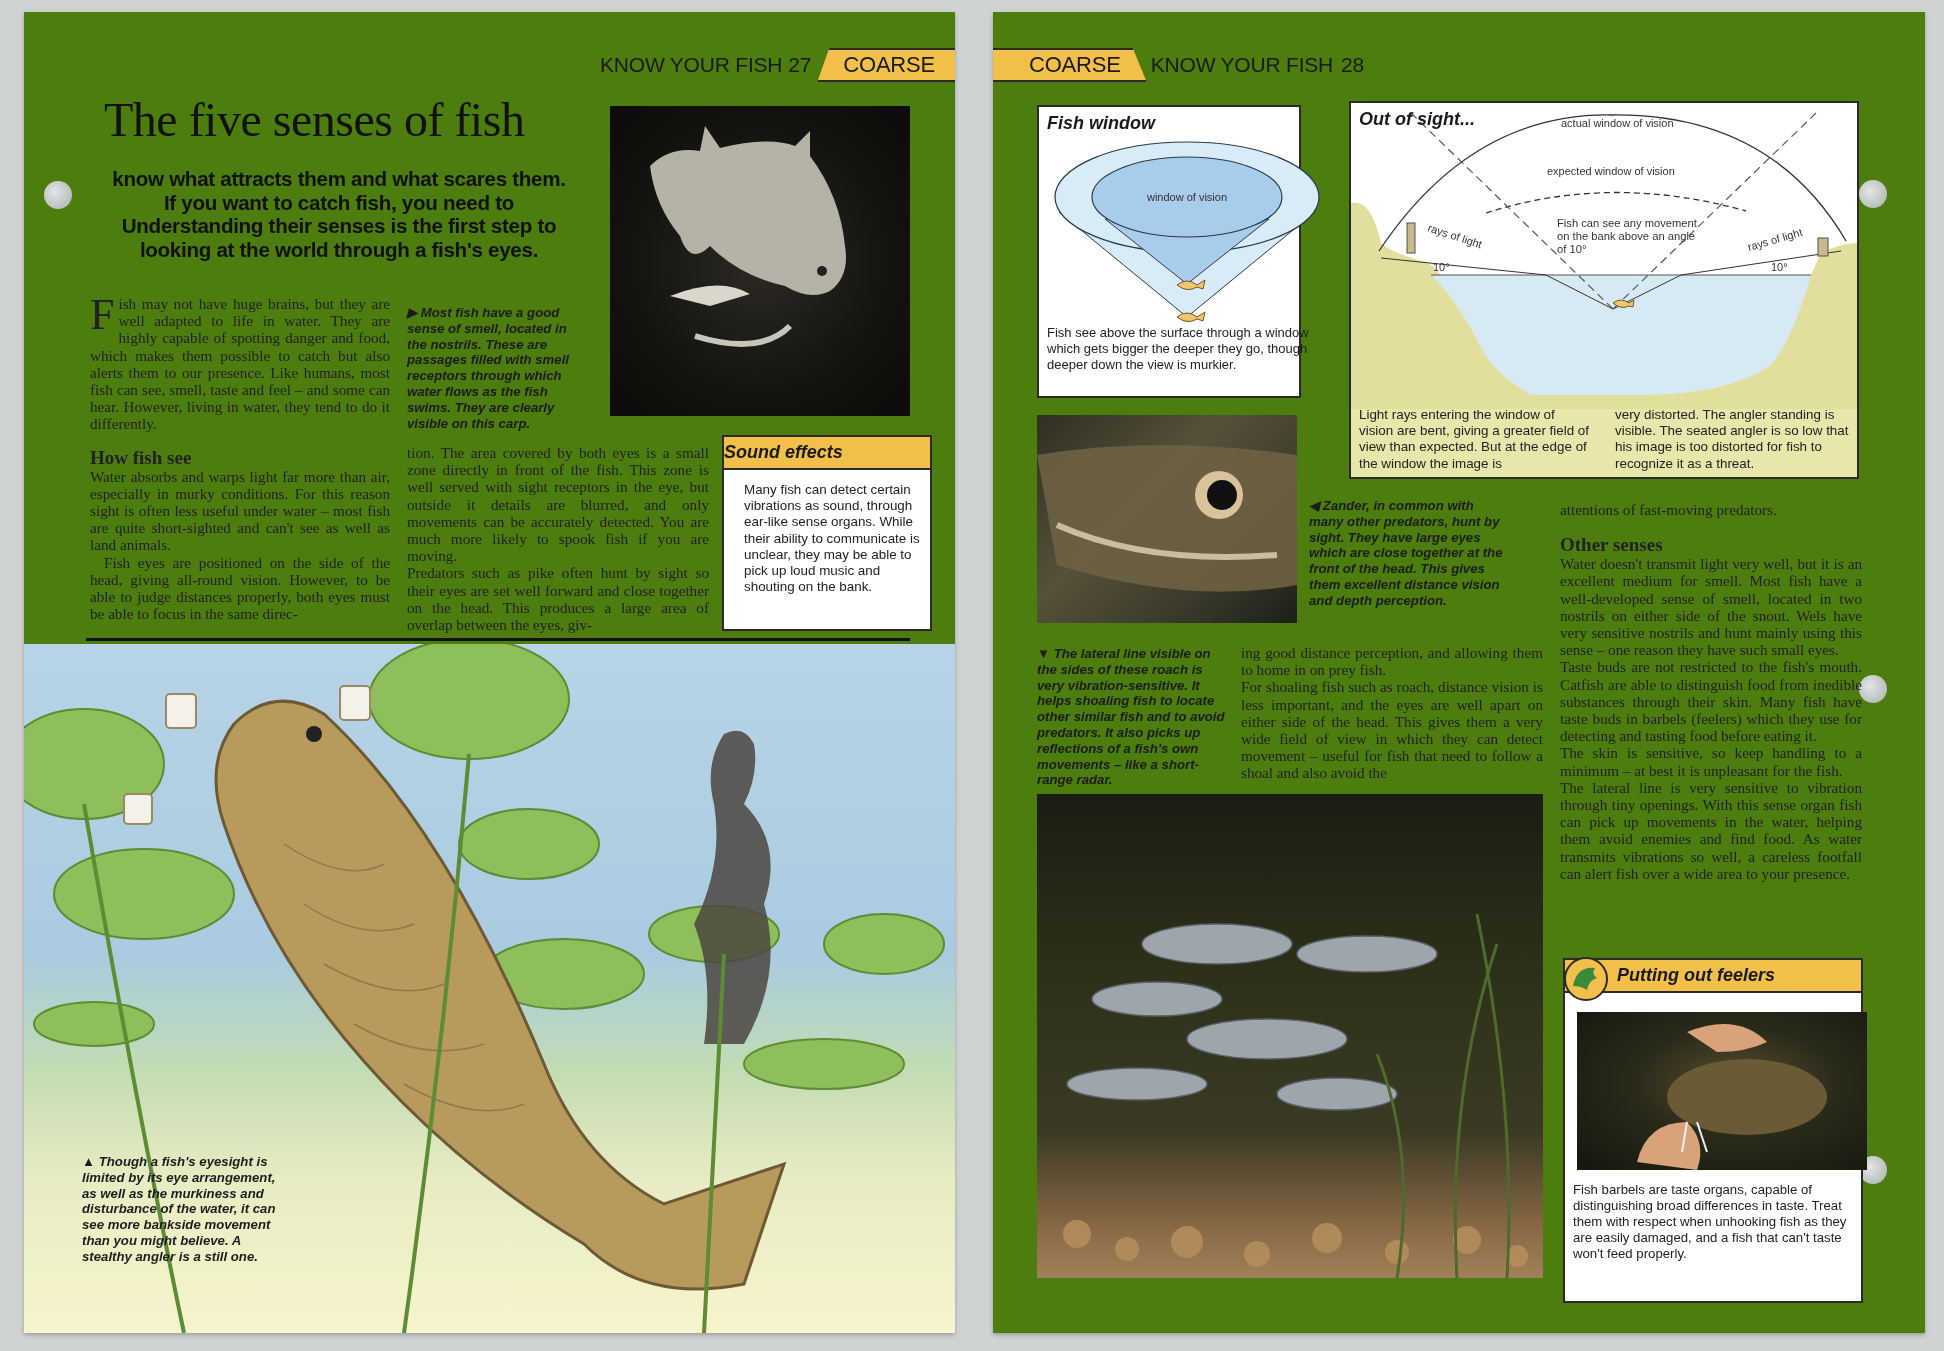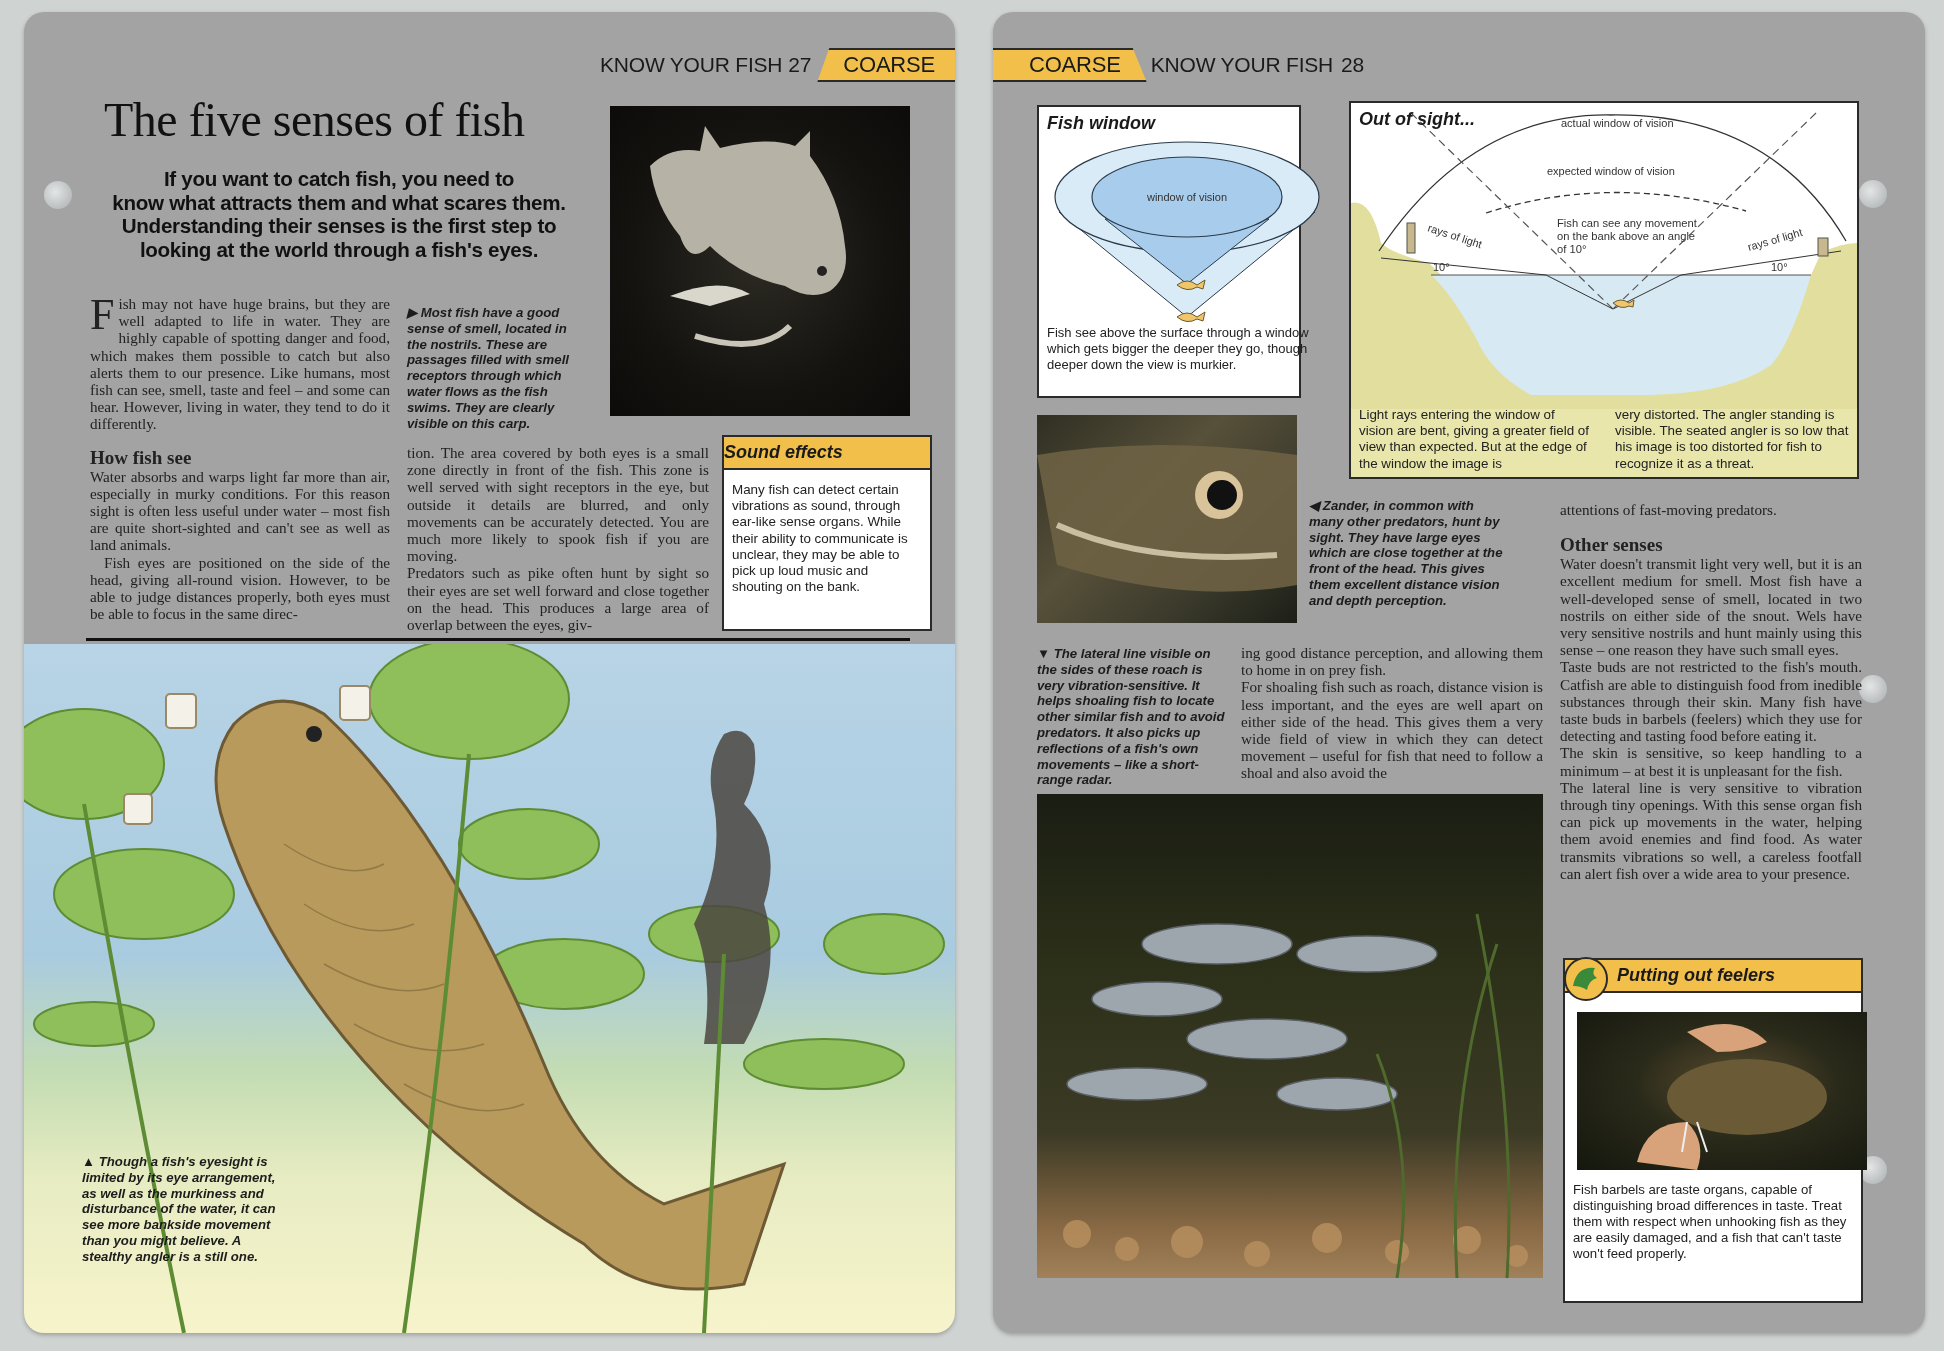--- a/index.html
+++ b/index.html
@@ -1,18 +1,18 @@
 <!DOCTYPE html>
 <html><head>
 <meta charset="utf-8">
 <style>
   * { box-sizing: border-box; margin: 0; padding: 0; }
   html, body { width: 1944px; height: 1351px; overflow: hidden; }
   body { background: #cfd4d3; position: relative; font-family: "Liberation Sans", sans-serif; color: #1a1a1a; }
-  .page { position: absolute; background: #a3a3a3; box-shadow: 0 2px 4px rgba(0,0,0,0.25); overflow: hidden; border-radius: 20px; }
+  .page { position: absolute; background: #4d7c0f; box-shadow: 0 2px 4px rgba(0,0,0,0.25); overflow: hidden; }
   #page-left { left: 24px; top: 12px; width: 931px; height: 1321px; }
   #page-right { left: 993px; top: 12px; width: 932px; height: 1321px; }
   .abs { position: absolute; }
   .hole { position: absolute; width: 28px; height: 28px; border-radius: 50%; background: radial-gradient(circle at 40% 40%, #e4e6e6, #a9adad); }
 
   
   .run-head { position: absolute; top: 36px; height: 34px; font-size: 21px; display: flex; align-items: center; letter-spacing: -0.2px; }
   .tag { background: #f2c04a; height: 34px; display: flex; align-items: center; padding: 0 20px; font-size: 22px; border-top: 2px solid #2a2a2a; border-bottom: 2px solid #2a2a2a; }
   #left-head { right: 0; }
   #left-head .tag { clip-path: polygon(12px 0, 100% 0, 100% 100%, 0 100%); padding-left: 26px; }
@@ -56,22 +56,22 @@
 
   <div class="run-head" id="left-head">
     <span>KNOW YOUR FISH</span>
     <span class="num" style="margin-left:6px">27</span>
     <span class="tag">COARSE</span>
   </div>
 
   <h1 class="abs serif" style="left:80px; top:80px; font-size:48px; font-weight:normal; color:#111; letter-spacing:-0.5px;">The five senses of fish</h1>
 
   <div class="abs" style="left:60px; top:155px; width:510px; text-align:center; font-size:20.6px; line-height:23.5px; font-weight:bold; color:#111; letter-spacing:-0.3px;">
+    <div>know what attracts them and what scares them.</div>
     <div>If you want to catch fish, you need to</div>
-    <div>know what attracts them and what scares them.</div>
     <div>Understanding their senses is the first step to</div>
     <div>looking at the world through a fish's eyes.</div>
   </div>
 
   <div class="photo" id="carp-photo">
     <svg width="300" height="310" viewBox="0 0 300 310">
       <path d="M40 60 Q60 40 90 45 L95 20 L110 42 Q160 30 185 40 L200 25 L200 50 Q230 90 235 140 Q240 170 220 185 Q200 195 175 180 Q130 170 100 140 Q80 160 70 130 Q45 100 40 60 Z" fill="#b6b2a6"></path>
       <path d="M60 190 Q110 170 140 188 L100 200 Z" fill="#d9d6cc"></path>
       <circle cx="212" cy="165" r="5" fill="#222"></circle>
       <path d="M85 230 Q150 250 180 220" stroke="#c9c5b8" stroke-width="6" fill="none"></path>
@@ -96,21 +96,21 @@
 
   <div class="abs body-text" style="left:383px; top:432px; width:302px;">
     <p>tion. The area covered by both eyes is a small zone directly in front of the fish. This zone is well served with sight receptors in the eye, but outside it details are blurred, and only movements can be accurately detected. You are much more likely to spook fish if you are moving.</p>
     <p><b>Predators such as pike</b><span> often hunt by sight so their eyes are set well forward and close together on the head. This produces a large area of overlap between the eyes, giv-</span></p>
   </div>
 
   <div class="box" id="sound-box">
     <div class="yellow-bar">
         <span class="box-title">Sound effects</span>
       </div>
-    <div class="box-body" style="padding:12px 8px;">Many fish can detect certain vibrations as sound, through ear-like sense organs. While their ability to communicate is unclear, they may be able to pick up loud music and shouting on the bank.</div>
+    <div class="box-body" style="padding:12px 8px;margin-left:12px;">Many fish can detect certain vibrations as sound, through ear-like sense organs. While their ability to communicate is unclear, they may be able to pick up loud music and shouting on the bank.</div>
   </div>
 
   <div class="rule" style="left:62px; top:626px; width:824px;"></div>
 
   <div class="photo" id="illustration">
     <svg width="931" height="689" viewBox="0 0 931 689">
       <g fill="#8fbf5a" stroke="#5d8c34" stroke-width="2">
         <ellipse cx="60" cy="120" rx="80" ry="55"></ellipse>
         <ellipse cx="445" cy="55" rx="100" ry="60"></ellipse>
         <ellipse cx="120" cy="250" rx="90" ry="45"></ellipse>

